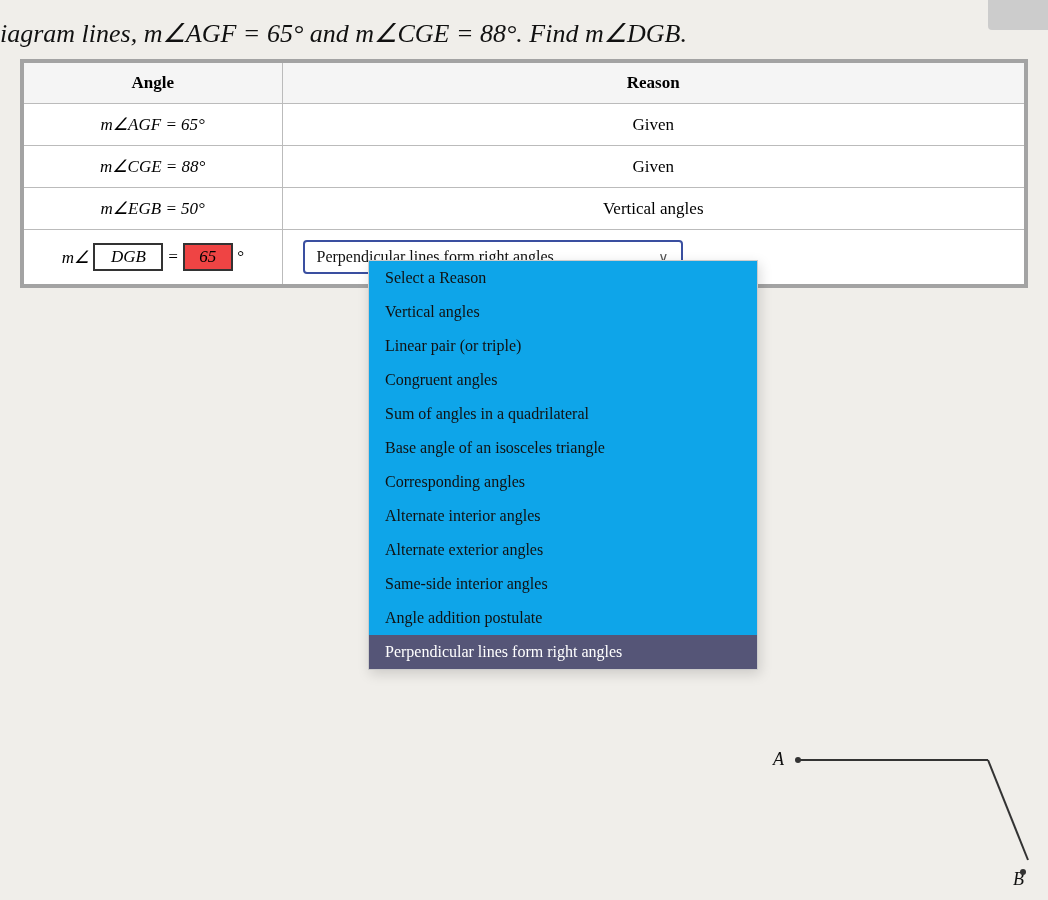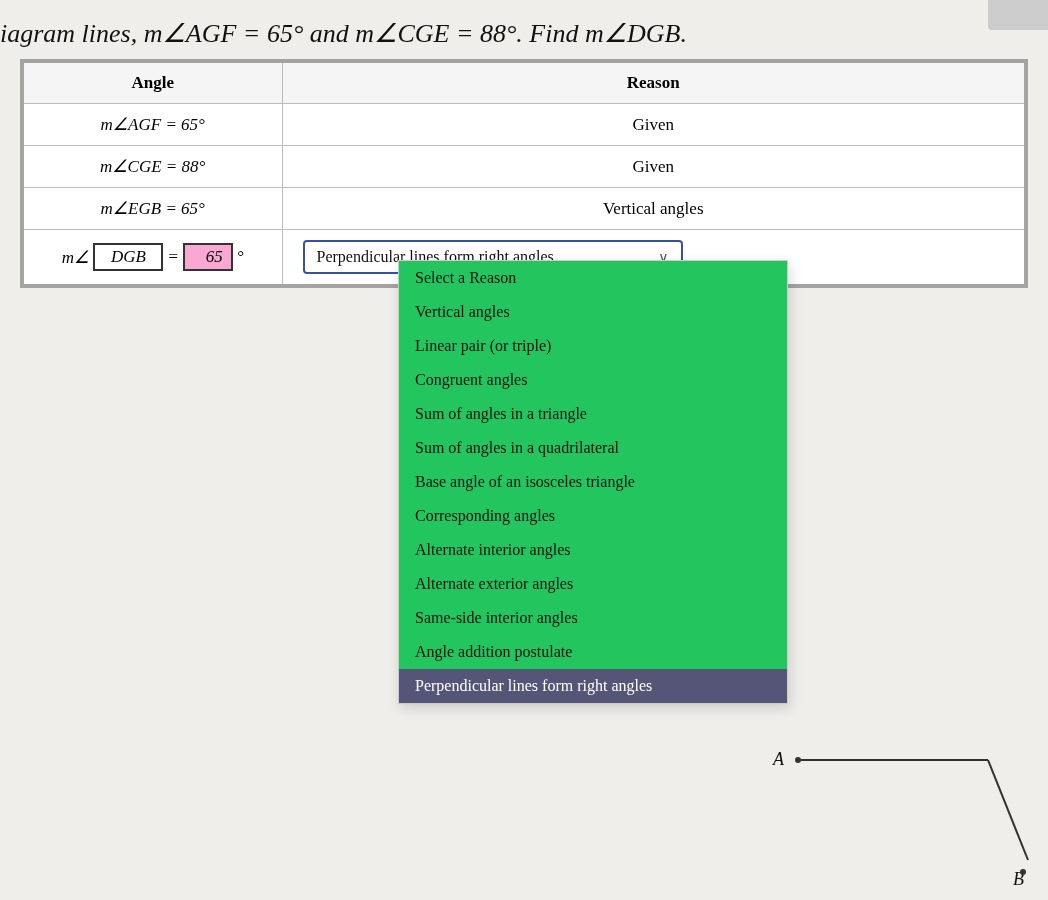--- a/index.html
+++ b/index.html
@@ -80,22 +80,22 @@
       min-width: 70px;
       text-align: center;
       background: white;
     }
 
     .value-box {
       border: 2px solid #333;
       padding: 2px 8px;
       font-size: 17px;
       min-width: 50px;
-      text-align: right;
-      background: #f9a8d4;
+      text-align: center;
+      background: #ef4444;
     }
 
     
     .dropdown-button {
       display: flex;
       align-items: center;
       justify-content: space-between;
       border: 2px solid #3a4fa0;
       border-radius: 4px;
       padding: 6px 12px;
@@ -110,23 +110,23 @@
     .dropdown-button .chevron {
       margin-left: 8px;
       font-size: 14px;
       color: #555;
     }
 
     
     .dropdown-menu {
       position: absolute;
       top: 260px;
-      left: 398px;
+      left: 368px;
       width: 390px;
-      background: #22c55e;
+      background: #0ea5e9;
       border: 1px solid #ccc;
       box-shadow: 2px 4px 12px rgba(0,0,0,0.15);
       z-index: 100;
     }
 
     .dropdown-menu .menu-item {
       padding: 8px 16px;
       font-size: 16px;
       font-family: Georgia, serif;
       cursor: pointer;
@@ -182,21 +182,21 @@
           <td class="angle-cell">m∠AGF = 65°</td>
           <td class="reason-cell">Given</td>
         </tr>
 
         <tr>
           <td class="angle-cell">m∠CGE = 88°</td>
           <td class="reason-cell">Given</td>
         </tr>
 
         <tr>
-          <td class="angle-cell">m∠EGB = 65°</td>
+          <td class="angle-cell">m∠EGB = 50°</td>
           <td class="reason-cell">Vertical angles</td>
         </tr>
 
         <tr class="last-row">
           <td class="angle-cell">
             <div class="angle-input-row">
               <span style="font-style:italic;">m∠</span>
               <span class="box-input">DGB</span>
               <span style="font-style:italic;">=</span>
               <span class="value-box">65</span>
@@ -212,21 +212,20 @@
         </tr>
       </tbody>
     </table>
   </div>
 
   <div class="dropdown-menu">
     <div class="menu-item">Select a Reason</div>
     <div class="menu-item">Vertical angles</div>
     <div class="menu-item">Linear pair (or triple)</div>
     <div class="menu-item">Congruent angles</div>
-    <div class="menu-item">Sum of angles in a triangle</div>
     <div class="menu-item">Sum of angles in a quadrilateral</div>
     <div class="menu-item">Base angle of an isosceles triangle</div>
     <div class="menu-item">Corresponding angles</div>
     <div class="menu-item">Alternate interior angles</div>
     <div class="menu-item">Alternate exterior angles</div>
     <div class="menu-item">Same-side interior angles</div>
     <div class="menu-item">Angle addition postulate</div>
     <div class="menu-item selected">Perpendicular lines form right angles</div>
   </div>
 

